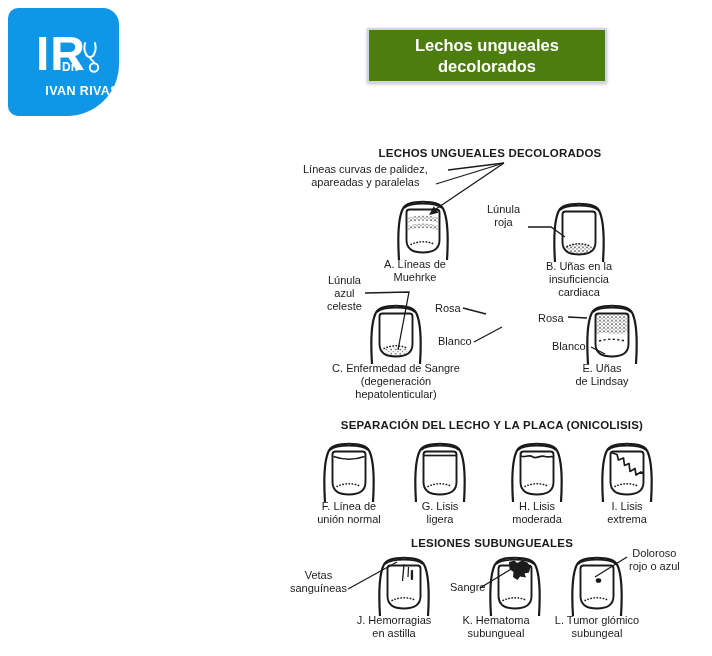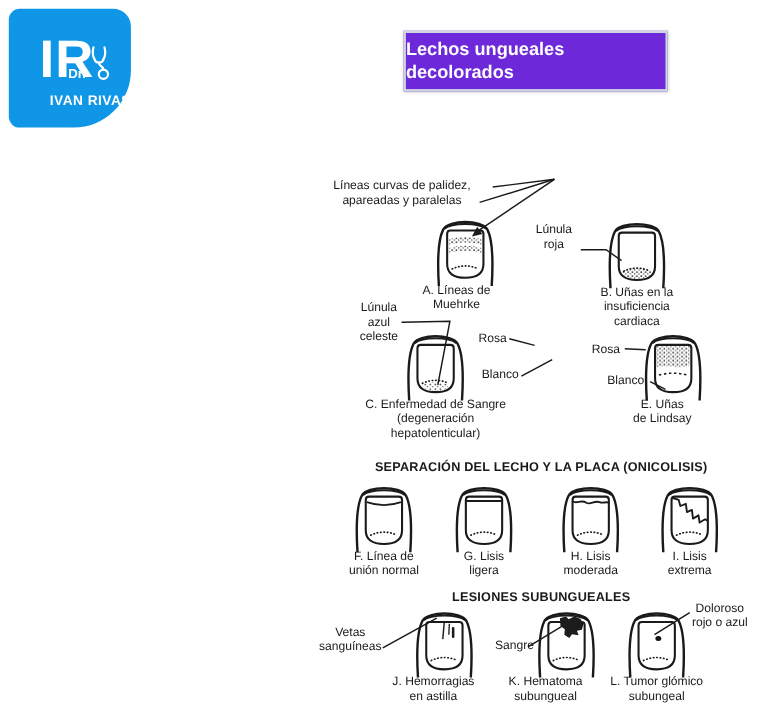--- a/index.html
+++ b/index.html
@@ -17,22 +17,22 @@
   .logo-dr{position:absolute;left:14px;top:52px;font-size:12px;font-weight:bold;padding-left:40px;}
   .monogram{position:absolute;left:28px;top:20px;}
   .logo-name{
     position:absolute;left:12px;right:0;top:76px;text-align:right;
     font-weight:bold;font-size:12.5px;letter-spacing:0.4px;white-space:nowrap;
   }
 
   
   .banner{
     position:absolute;left:367px;top:28px;width:240px;height:55px;box-sizing:border-box;
-    background:#6d28d9;border:2px solid #cdd6e2;box-shadow:0 1px 3px rgba(0,0,0,.25);
-    color:#fff;font-weight:bold;font-size:16.5px;line-height:21px;
+    background:#4d7c0f;border:2px solid #cdd6e2;box-shadow:0 1px 3px rgba(0,0,0,.25);
+    color:#fff;font-weight:bold;font-size:16.5px;line-height:21px;text-align:center;
     display:flex;flex-direction:column;justify-content:center;
   }
 
   
   .sec-title{position:absolute;font-weight:bold;font-size:11.5px;letter-spacing:0.2px;text-align:center;}
   .callout{position:absolute;font-size:11px;line-height:13px;white-space:nowrap;text-align:center;}
 
   .fig{position:absolute;display:flex;flex-direction:column;align-items:center;}
   .fig svg.nail{display:block;}
   .fig-label{font-size:11px;line-height:13px;text-align:center;margin-top:-2px;}
@@ -77,20 +77,21 @@
       </g>
     </svg>
     <div class="logo-name">IVAN RIVAS</div>
   </div>
 
   <div class="banner">
     <div>Lechos ungueales</div>
     <div>decolorados</div>
   </div>
 
+  <div class="sec-title" style="left:350px;top:147px;width:280px">LECHOS UNGUEALES DECOLORADOS</div>
   <div class="sec-title" style="left:327px;top:419px;width:330px">SEPARACIÓN DEL LECHO Y LA PLACA (ONICOLISIS)</div>
   <div class="sec-title" style="left:377px;top:537px;width:230px">LESIONES SUBUNGUEALES</div>
 
   <div class="fig" style="left:368px;top:194px;width:110px">
     <svg class="nail" width="58" height="66" viewBox="0 0 58 66">
       <use href="#fingerNail"></use>
       <path d="M14,23.5 Q29,19.5 44,23.5 L44,28.5 Q29,24.5 14,28.5 Z" fill="url(#stipD)"></path>
       <path d="M14,31.5 Q29,27.5 44,31.5 L44,36 Q29,32 14,36 Z" fill="url(#stipD)"></path>
       <use href="#lunulaDots"></use>
     </svg>

